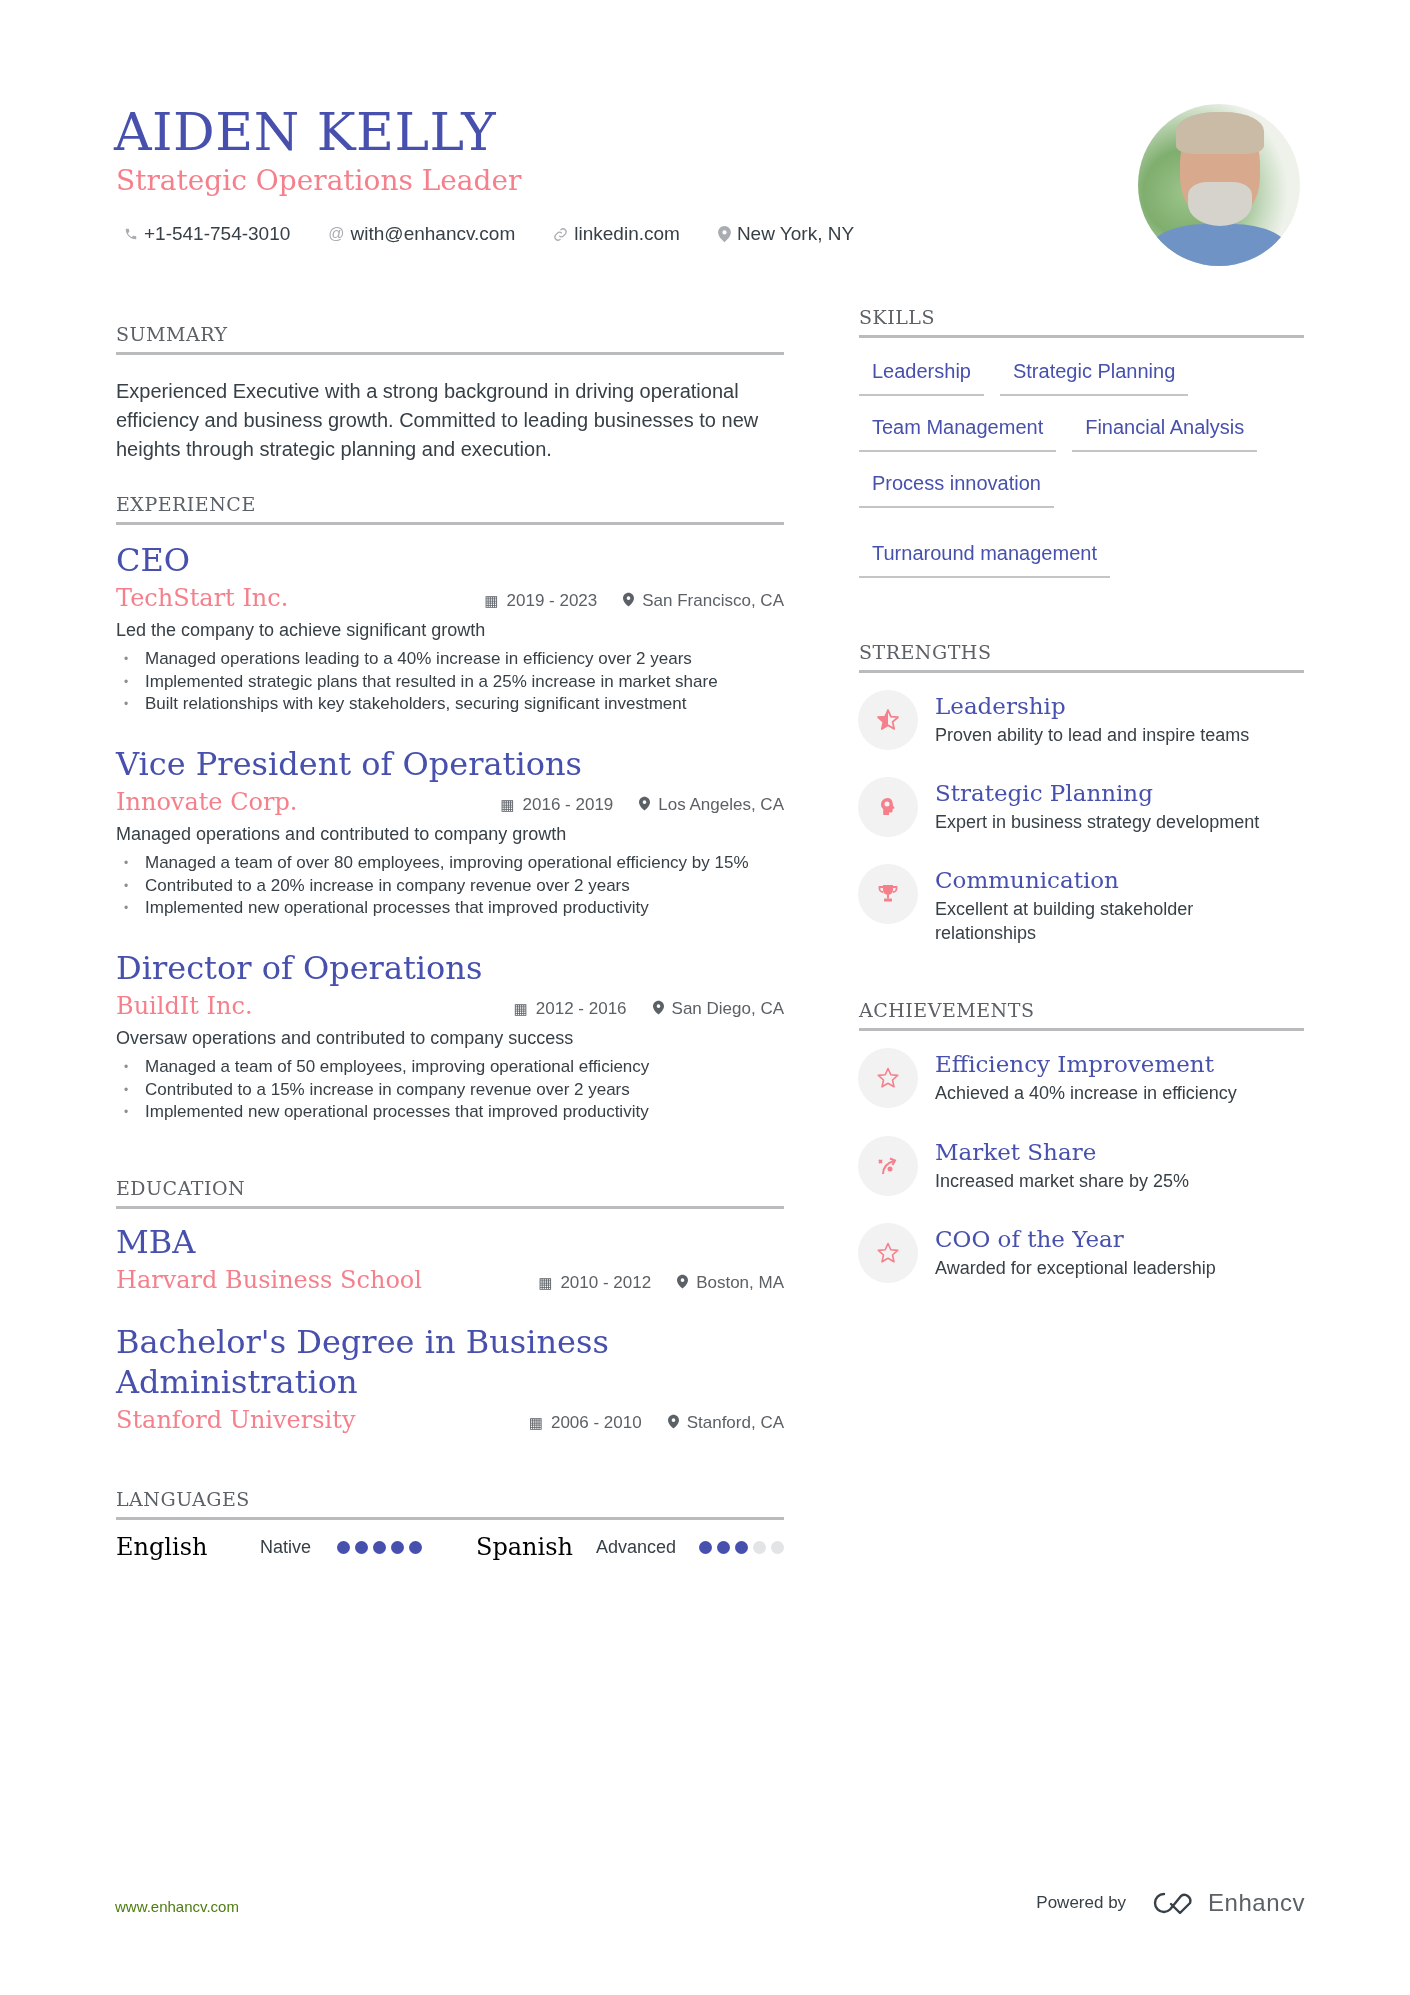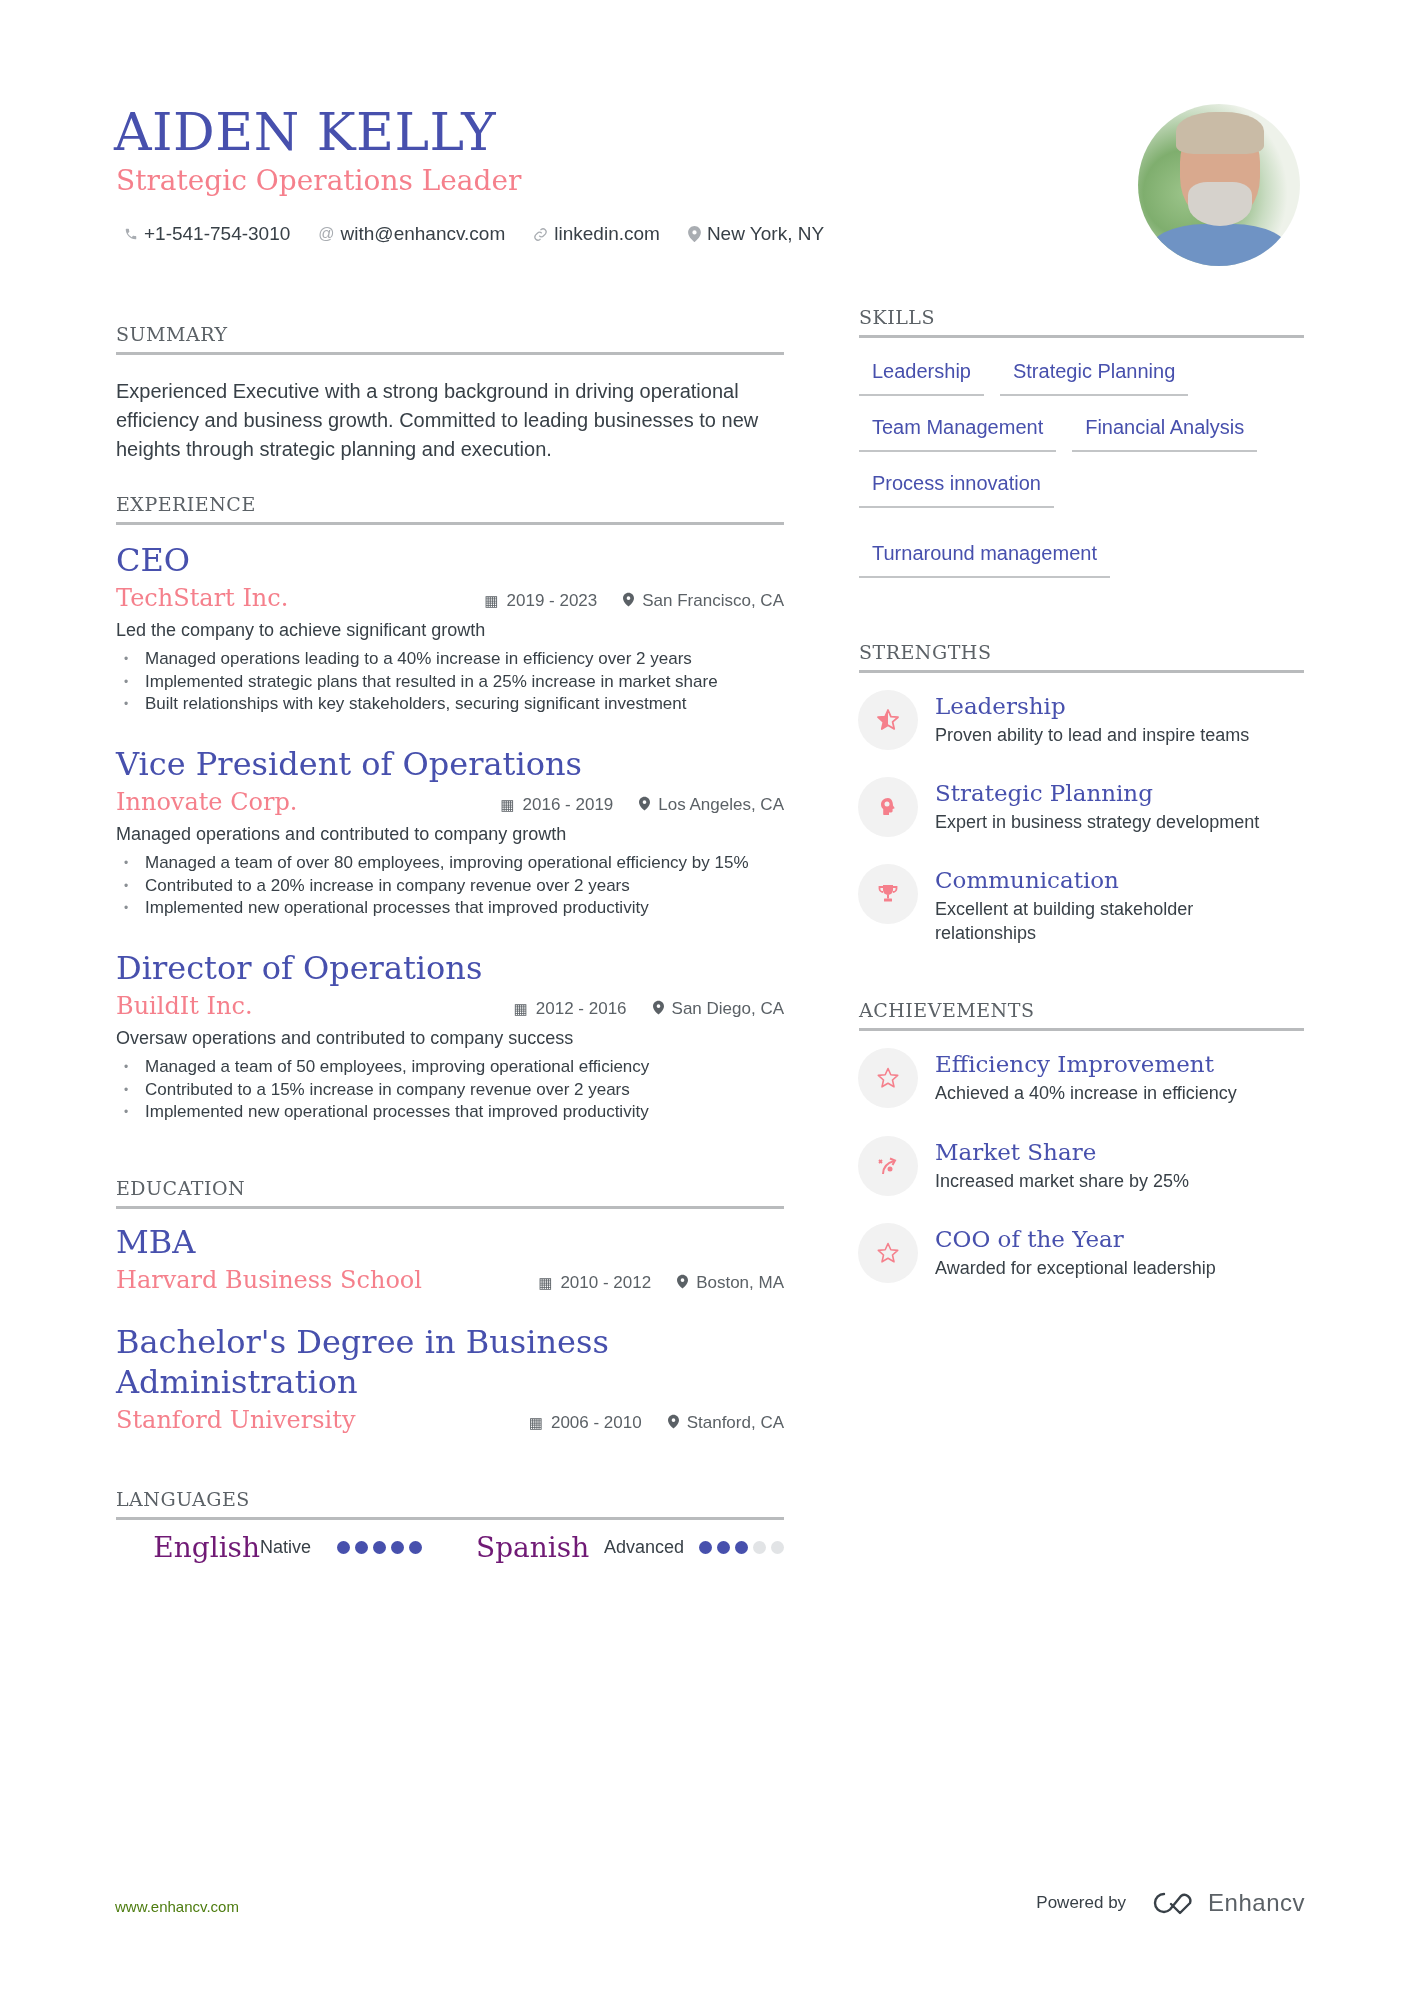--- a/index.html
+++ b/index.html
@@ -2,21 +2,21 @@
 <html><head>
 <meta charset="utf-8">
 <style>
   * { box-sizing: border-box; margin: 0; padding: 0; }
   html, body { width: 1410px; height: 1995px; background: #ffffff; }
   body { position: relative; font-family: "DejaVu Sans", sans-serif; color: #384047; overflow: hidden; }
 
   
   .name { position: absolute; left: 114px; top: 100px; font-family: "DejaVu Serif", serif; font-size: 52px; letter-spacing: 0.5px; color: #4750ad; line-height: 64px; white-space: nowrap; }
   .headline { position: absolute; left: 116px; top: 163px; font-family: "DejaVu Serif", serif; font-size: 28px; color: #f5808c; line-height: 36px; white-space: nowrap; }
-  .contacts { position: absolute; left: 124px; top: 220px; display: flex; gap: 28px; font-family: "Liberation Sans", sans-serif; font-size: 19px; color: #384047; line-height: 28px; white-space: nowrap; }
+  .contacts { position: absolute; left: 124px; top: 220px; display: flex; gap: 38px; font-family: "Liberation Sans", sans-serif; font-size: 19px; color: #384047; line-height: 28px; white-space: nowrap; }
   .contact { display: flex; align-items: center; gap: 6px; }
   .contact .ic { color: #a9adb2; font-size: 16px; display: inline-flex; align-items: center; }
   .photo { position: absolute; left: 1138px; top: 104px; width: 162px; height: 162px; border-radius: 50%; overflow: hidden; background: radial-gradient(circle at 30% 55%, #9cc48a 0%, #7fae6e 30%, #c9dcc2 55%, #eef2ea 70%); }
   .photo .face { position: absolute; left: 42px; top: 18px; width: 80px; height: 100px; border-radius: 40% 40% 45% 45%; background: #d9a98e; }
   .photo .hair { position: absolute; left: 38px; top: 8px; width: 88px; height: 42px; border-radius: 45% 45% 20% 20%; background: #c9bba6; }
   .photo .beard { position: absolute; left: 50px; top: 78px; width: 64px; height: 44px; border-radius: 30% 30% 50% 50%; background: #d6d2cc; }
   .photo .shirt { position: absolute; left: 10px; top: 120px; width: 142px; height: 70px; border-radius: 40% 40% 0 0; background: #6f93c4; }
 
   
   .sec { position: absolute; }
@@ -36,21 +36,21 @@
   .meta span.item { display: inline-flex; align-items: center; gap: 8px; }
   .meta .ic { color: #5b6166; font-size: 15px; }
   .desc { font-family: "Liberation Sans", sans-serif; font-size: 18px; line-height: 27px; color: #384047; margin-top: 1px; }
   .bullets { list-style: none; margin-top: 4px; }
   .bullets li { font-family: "Liberation Sans", sans-serif; font-size: 17px; line-height: 22.5px; color: #384047; padding-left: 29px; position: relative; }
   .bullets li::before { content: "•"; position: absolute; left: 8px; top: 0; color: #8a8f94; font-size: 12px; }
 
   
   .lang-row { position: absolute; left: 116px; top: 1530px; width: 668px; height: 34px; display: flex; align-items: center; }
   .lang { display: flex; align-items: center; }
-  .lang-name { font-family: "DejaVu Serif", serif; font-size: 28px; color: #701a75; text-align: right; }
+  .lang-name { font-family: "DejaVu Serif", serif; font-size: 24px; color: #000000; }
   .lang-level { font-family: "Liberation Sans", sans-serif; font-size: 18px; color: #384047; }
   .dots { display: inline-flex; gap: 5px; }
   .dot { width: 13px; height: 13px; border-radius: 50%; background: #4750ad; display: inline-block; }
   .dot.off { background: #e2e4e6; }
 
   
   .skills { position: absolute; left: 859px; top: 354px; width: 445px; display: flex; flex-wrap: wrap; column-gap: 16px; row-gap: 14px; }
   .skill { font-family: "Liberation Sans", sans-serif; font-size: 20px; color: #4750ad; line-height: 28px; padding: 3px 13px 9px 13px; border-bottom: 2px solid #c3c5c7; }
 
   

